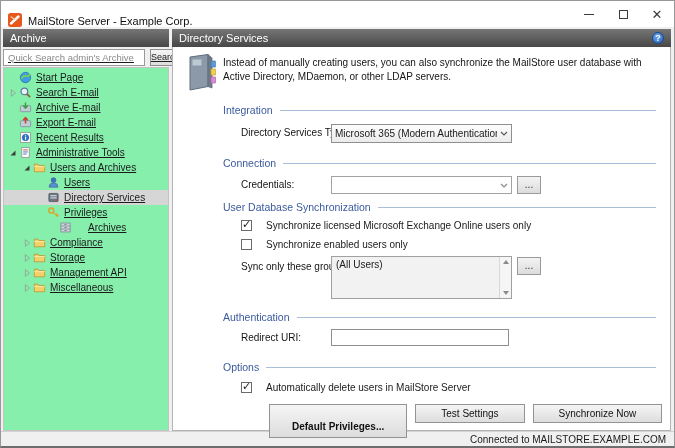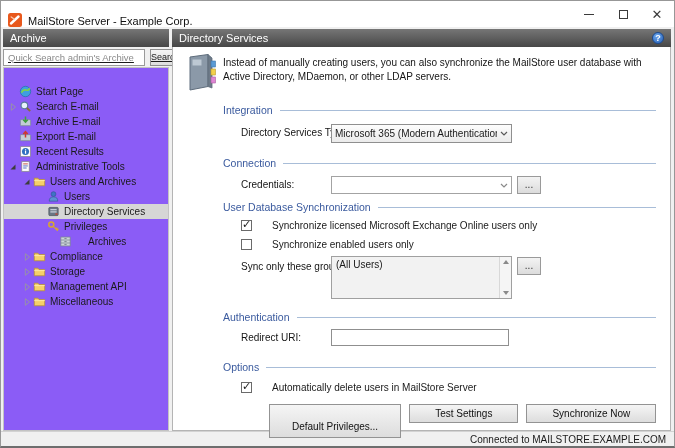--- a/index.html
+++ b/index.html
@@ -25,21 +25,21 @@
   .panel-header { height:18px; background:linear-gradient(#767676,#474747); color:#ffffff;
                   font-size:11px; display:flex; align-items:center; padding:0 7px; }
 
   
   .sidebar { width:166px; margin-left:2px; display:flex; flex-direction:column; }
   .search-row { height:20px; display:flex; align-items:center; padding:2px 1px 2px 0; gap:5px;text-decoration:underline; }
   .search-row input { flex:1; height:17px; border:1px solid #9a9a9a; font-family:inherit; font-size:9.5px; padding:0 4px; color:#222; }
   .search-row input::placeholder { color:#8a8a8a; }
   .search-btn { width:36px; height:17px; background:linear-gradient(#f5f5f5,#dddddd); border:1px solid #8f8f8f;
                 font-family:inherit; font-size:9px; color:#1a1a1a; }
-  .tree { flex:1; background:#8b5cf6; border:1px solid #c3c3c3; padding-top:16px; overflow:hidden; }
+  .tree { flex:1; background:#86efac; border:1px solid #c3c3c3; padding-top:2px; overflow:hidden;text-decoration:underline; }
   .tree-row { height:15px; display:flex; align-items:center; cursor:default; }
   .tree-row.selected { background:#d6d6d6; }
   .expander { width:12px; height:12px; flex:0 0 12px; display:flex; align-items:center; justify-content:center; }
   .t-icon { width:13px; height:13px; flex:0 0 13px; margin-right:4px; display:flex; align-items:center; justify-content:center; }
   .t-label { white-space:nowrap; font-size:10px; }
 
   
   .main { width:499px; margin-left:3px; display:flex; flex-direction:column; }
   .main-header { justify-content:space-between; }
   .help-icon { width:12px; height:12px; border-radius:50%; background:radial-gradient(circle at 35% 30%, #6aa6ec, #2a62b8);
@@ -58,39 +58,39 @@
 
   .combo { position:absolute; left:158px; width:181px; height:19px; border:1px solid #8f8f8f;
            background:linear-gradient(#fdfdfd,#ebebeb); display:flex; align-items:center; padding:0 3px; }
   .combo.empty { background:#ffffff; border-color:#a3a3a3; }
   .combo .combo-value { flex:1; font-size:10px; white-space:nowrap; overflow:hidden; }
   .combo .chev { flex:0 0 auto; margin-left:3px; }
 
   .browse-btn { position:absolute; left:344px; width:24px; height:18px; background:linear-gradient(#f3f3f3,#dcdcdc);
                 border:1px solid #9a9a9a; font-family:inherit; font-size:10px; color:#333; line-height:1; }
 
-  .checkbox-row { position:absolute; left:68px; display:flex; align-items:center; gap:20px; }
+  .checkbox-row { position:absolute; left:68px; display:flex; align-items:center; gap:14px; }
   .checkbox { width:11px; height:11px; background:#fff; border:1px solid #6a6a6a; position:relative; }
   .checkbox.checked::after { content:"✓"; position:absolute; left:0px; top:-3px; font-size:11px; color:#1a1a1a; }
 
   .listbox { position:absolute; left:158px; width:181px; height:43px; background:#f2f2f2;
              border:1px solid #a0a0a0; display:flex; }
   .listbox .lb-text { flex:1; padding:2px 4px; font-size:10px; }
   .lb-scroll { width:12px; border-left:1px solid #d8d8d8; background:#f5f5f5; display:flex;
                flex-direction:column; justify-content:space-between; align-items:center; padding:3px 0; }
   .arr-up { width:0; height:0; border-left:3px solid transparent; border-right:3px solid transparent; border-bottom:4px solid #8a8a8a; }
   .arr-down { width:0; height:0; border-left:3px solid transparent; border-right:3px solid transparent; border-top:4px solid #8a8a8a; }
 
   .text-input { position:absolute; left:158px; width:178px; height:17px; border:1px solid #8f8f8f;
                 background:#fff; font-family:inherit; font-size:10px; padding:0 3px; }
 
   .btn-row { position:absolute; left:96px; top:357px; display:flex; gap:8px; }
   .form-btn { height:19px; background:linear-gradient(#f5f5f5,#dddddd); border:1px solid #939393;
               font-family:inherit; font-size:10px; color:#111; padding:0 25px; white-space:nowrap; }
-  .form-btn.wide { padding:16px 22px; }
+  .form-btn.wide { padding:16px 22px;font-weight:bold; }
 
   
   .statusbar { height:16px; background:#f0f0f0; border-top:1px solid #d2d2d2; display:flex;
                align-items:center; justify-content:flex-end; padding-right:8px; font-size:10px; color:#1a1a1a; }
 
   svg { display:block; }
 </style>
 </head>
 <body>
 

